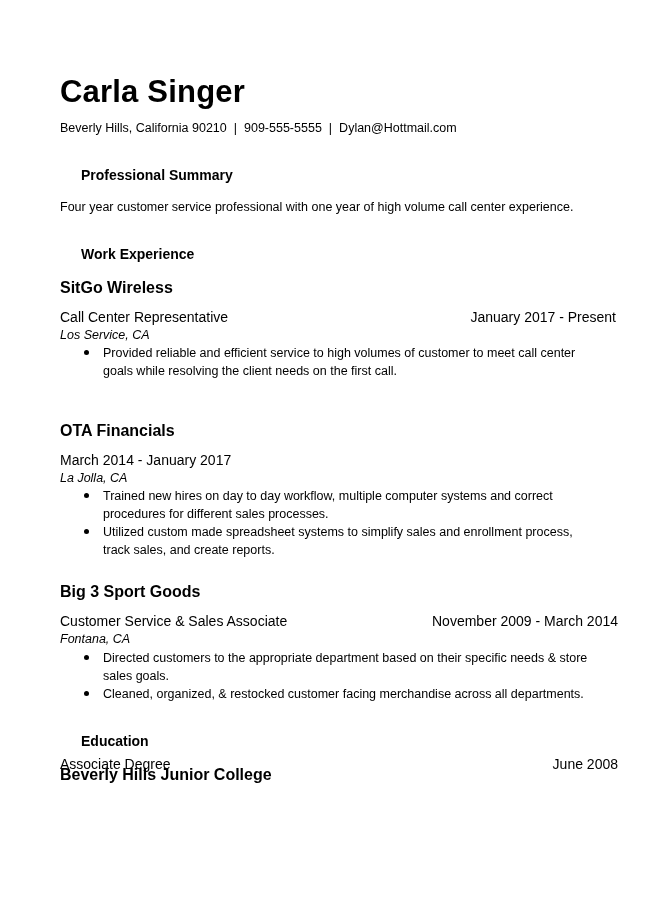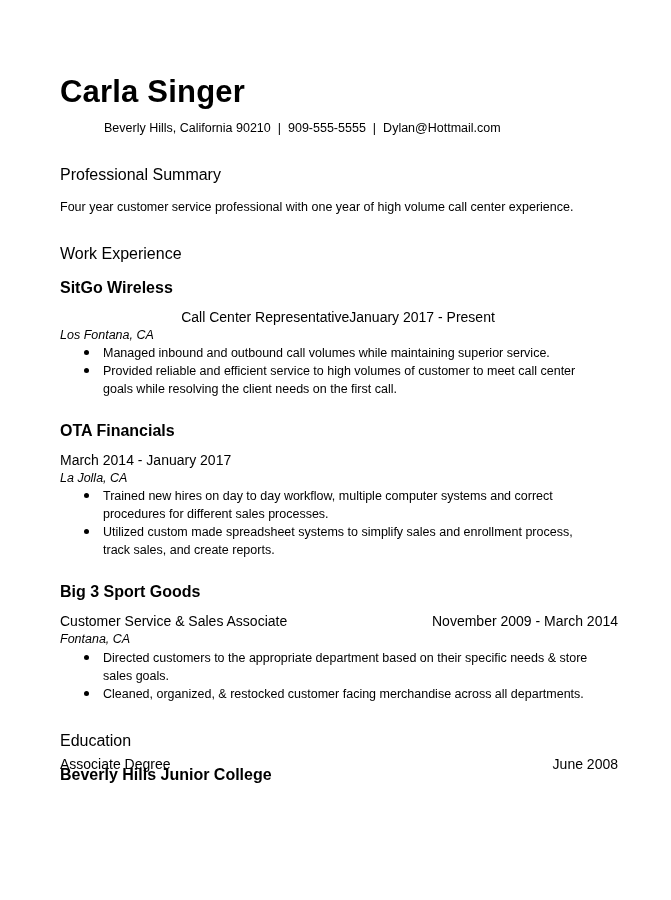--- a/index.html
+++ b/index.html
@@ -26,27 +26,27 @@
       top: 72px;
       font-size: 31px;
       font-weight: bold;
       line-height: 40px;
       letter-spacing: 0.2px;
     }
     .contact {
       top: 120px;
       font-size: 12.5px;
       line-height: 16px;
-      margin-left: 44px;
     }
     .contact .sep { display: inline-block; padding: 0 7px; }
     .section-title {
-      font-size: 16px;
+      font-size: 14px;
       line-height: 24px;
-      font-weight: normal;
+      font-weight: bold;
+      margin-left: 21px;
     }
     .summary-text {
       font-size: 12.5px;
       line-height: 16px;
     }
     .company {
       font-size: 16px;
       font-weight: bold;
       line-height: 20px;
     }
@@ -100,27 +100,26 @@
   <div class="abs contact">
     <span>Beverly Hills, California 90210</span><span class="sep">|</span><span>909-555-5555</span><span class="sep">|</span><span>Dylan@Hottmail.com</span>
   </div>
 
   <div class="abs section-title" style="top:163px;">Professional Summary</div>
   <div class="abs summary-text" style="top:199px;">Four year customer service professional with one year of high volume call center experience.</div>
 
   <div class="abs section-title" style="top:242px;text-align:right;">Work Experience</div>
 
   <div class="abs company" style="top:278px;">SitGo Wireless</div>
-  <div class="row first-job" style="top:308px;justify-content:center;">
+  <div class="row first-job" style="top:308px;">
     <span>Call Center Representative</span>
     <span>January 2017 - Present</span>
   </div>
-  <div class="abs location" style="top:327px;">Los Fontana, CA</div>
+  <div class="abs location" style="top:327px;">Los Service, CA</div>
   <ul class="bullets" style="top:344px;">
-    <li><span class="dot"></span><span>Managed inbound and outbound call volumes while maintaining superior service.</span></li>
     <li><span class="dot"></span><span>Provided reliable and efficient service to high volumes of customer to meet call center goals while resolving the client needs on the first call.</span></li>
   </ul>
 
   <div class="abs company" style="top:421px;">OTA Financials</div>
   <div class="row" style="top:451px;">
     <span>March 2014 - January 2017</span>
   </div>
   <div class="abs location" style="top:470px;">La Jolla, CA</div>
   <ul class="bullets" style="top:487px;">
     <li><span class="dot"></span><span>Trained new hires on day to day workflow, multiple computer systems and correct procedures for different sales processes.</span></li>

